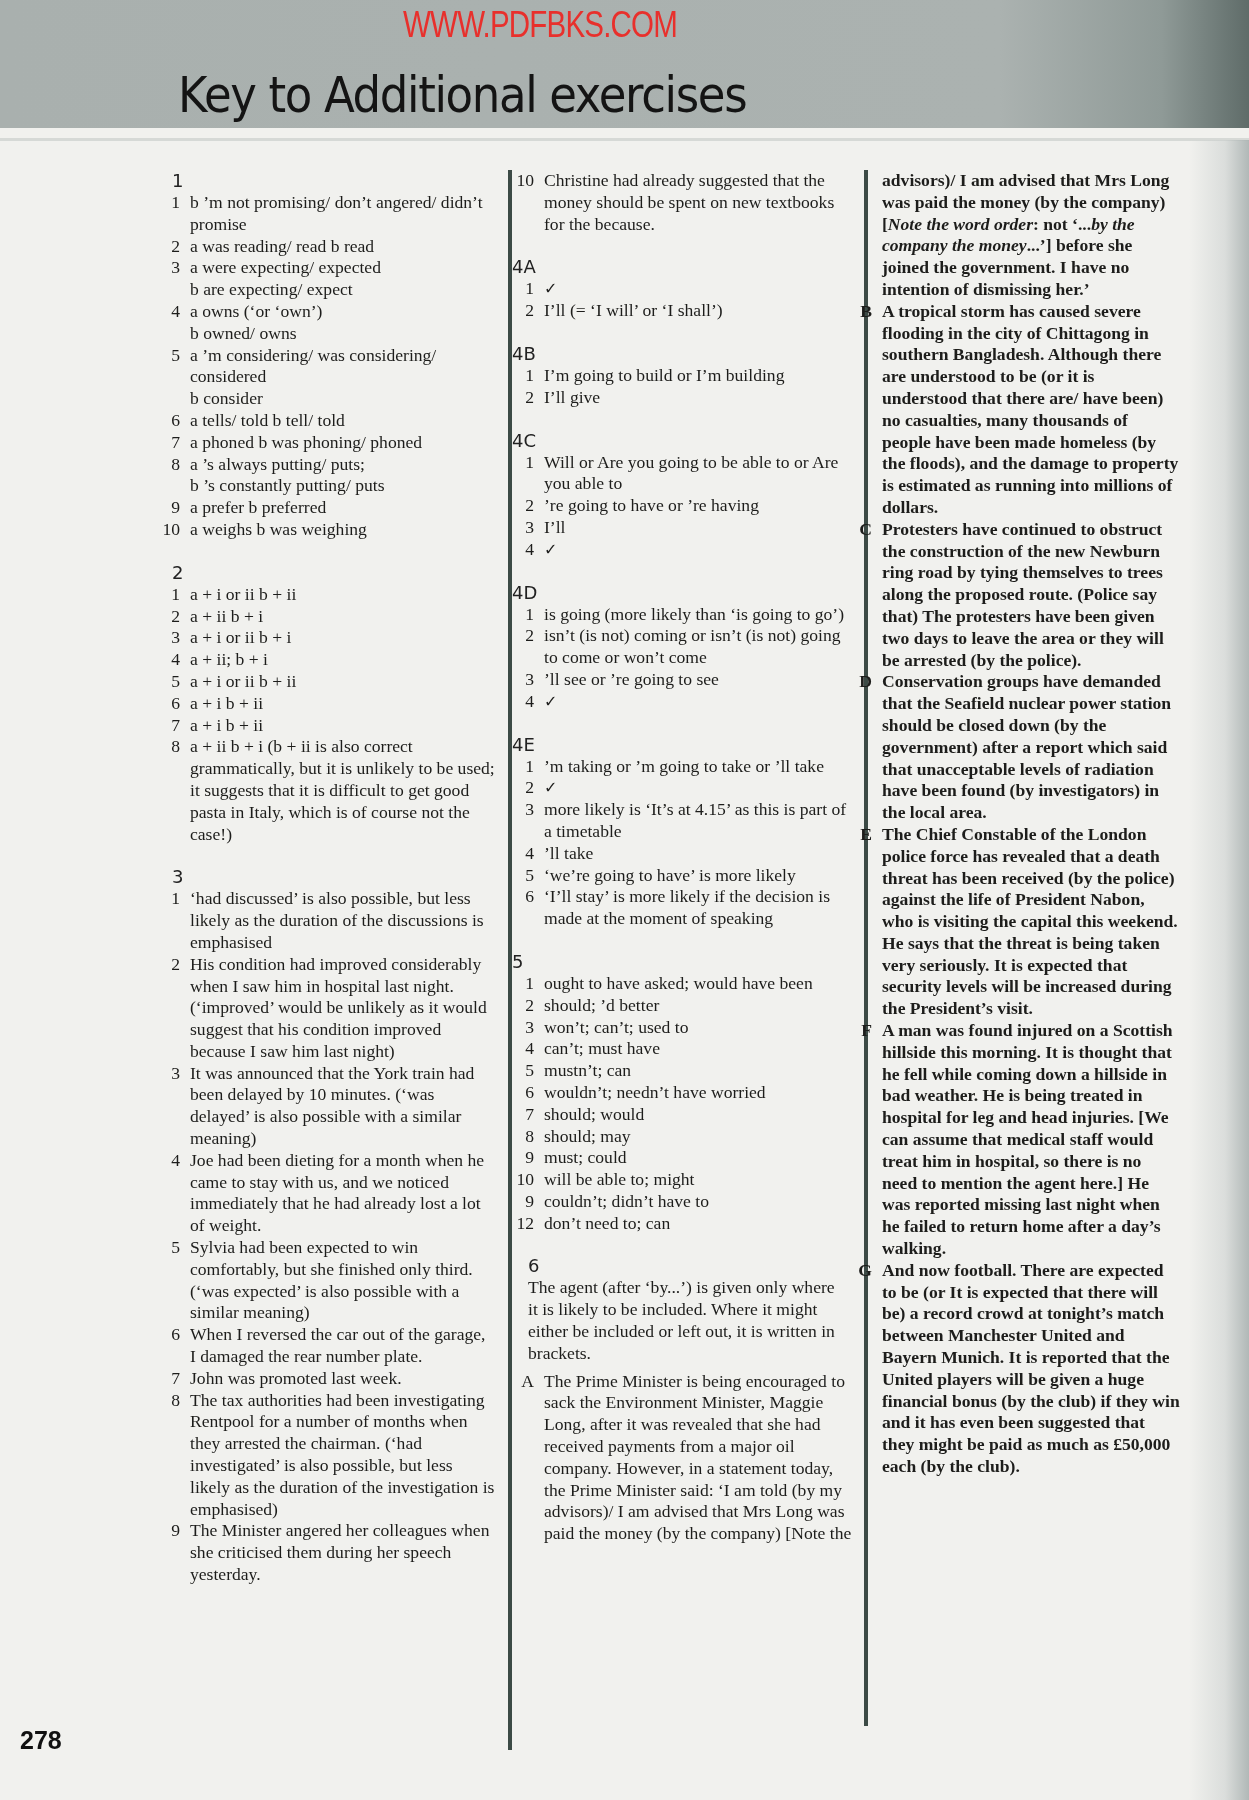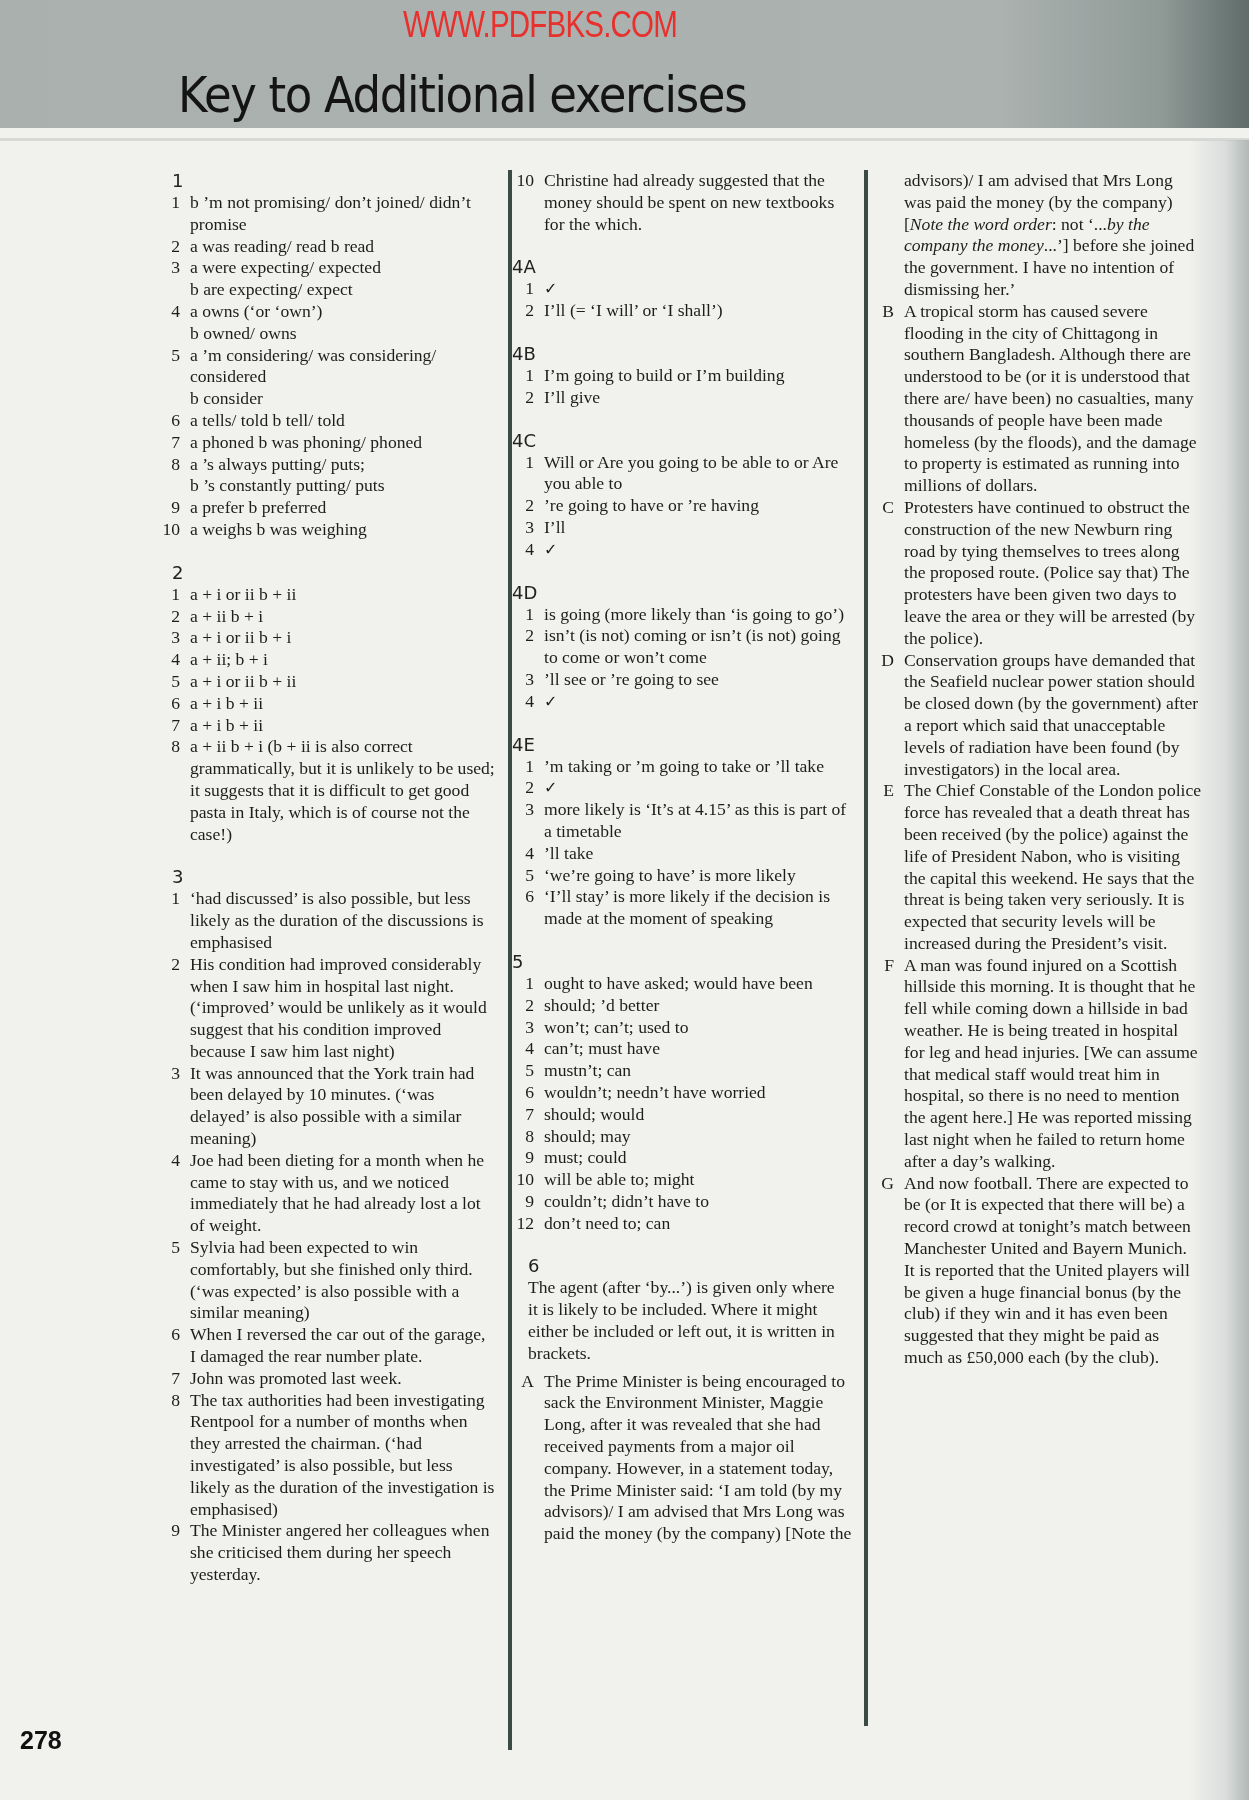--- a/index.html
+++ b/index.html
@@ -31,21 +31,21 @@
     position: absolute; right: 0; top: 140px; width: 60px; height: 1660px;
     background: linear-gradient(90deg, rgba(241,241,238,0) 0%, rgba(200,205,204,0.55) 60%, rgba(170,178,177,0.9) 100%);
     pointer-events: none;
   }
   .column {
     position: absolute; top: 170px;
     font-size: 17.6px; line-height: 21.8px;
   }
   .col1 { left: 160px; width: 335px; }
   .col2 { left: 512px; width: 340px; }
-  .col3 { left: 872px; width: 330px; }
+  .col3 { left: 850px; width: 330px; font-weight: bold; }
   .divider {
     position: absolute; top: 170px; width: 4px; background: #3c4a45;
   }
   .div1 { left: 508px; height: 1580px; }
   .div2 { left: 864px; height: 1556px; }
   .section-heading {
     font-family: "DejaVu Sans", "Liberation Sans", sans-serif;
     font-size: 18px; line-height: 22px; margin: 0; color: #222;
   }
   .col1 .section-heading { padding-left: 12px; }
@@ -75,21 +75,21 @@
 <div class="right-shadow"></div>
 
 <div class="divider div1"></div>
 <div class="divider div2"></div>
 
 <div class="column col1">
   <div class="section">
     <div class="section-heading">1</div>
     <div class="item">
         <span class="num">1</span>
-        <span class="txt">b ’m not promising/ don’t joined/ didn’t promise</span>
+        <span class="txt">b ’m not promising/ don’t angered/ didn’t promise</span>
       </div>
     <div class="item">
         <span class="num">2</span>
         <span class="txt">a  was reading/ read   b  read</span>
       </div>
     <div class="item">
         <span class="num">3</span>
         <span class="txt">a  were expecting/ expected</span>
       </div>
     <div class="cont">b  are expecting/ expect</div>
@@ -200,21 +200,21 @@
         <span class="num">9</span>
         <span class="txt">The Minister angered her colleagues when she criticised them during her speech yesterday.</span>
       </div>
   </div>
 </div>
 
 <div class="column col2">
   <div class="section">
     <div class="item">
         <span class="num">10</span>
-        <span class="txt">Christine had already suggested that the money should be spent on new textbooks for the which.</span>
+        <span class="txt">Christine had already suggested that the money should be spent on new textbooks for the because.</span>
       </div>
   </div>
 
   <div class="section">
     <div class="section-heading">4A</div>
     <div class="item">
         <span class="num">1</span>
         <span class="txt check">✓</span>
       </div>
     <div class="item">

